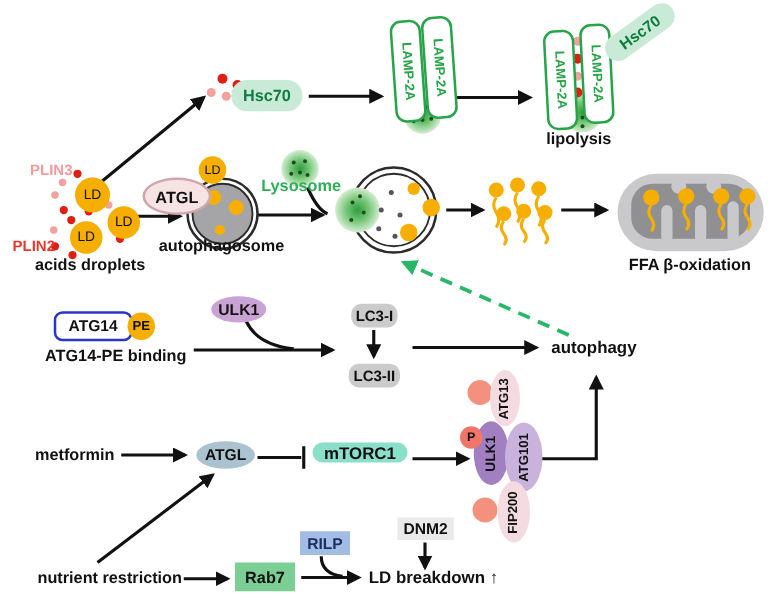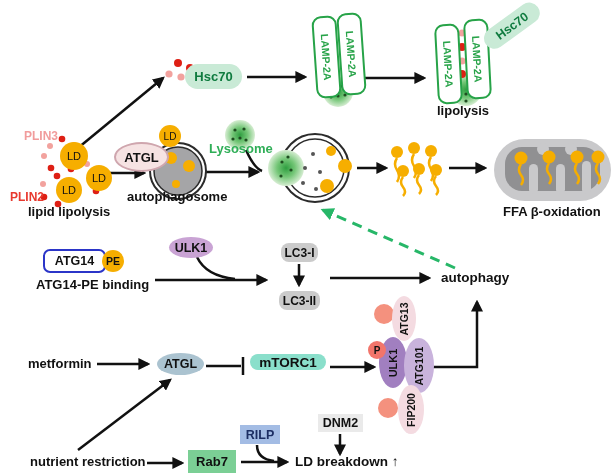--- a/index.html
+++ b/index.html
@@ -202,21 +202,21 @@
 <div class="ld" style="left:48px;top:142px;width:28px;height:28px;font-size:11px">
       <span>LD</span>
     </div>
 <div class="ld" style="left:74px;top:165px;width:26px;height:26px;font-size:11px">
       <span>LD</span>
     </div>
 <div class="ld" style="left:44px;top:177px;width:26px;height:26px;font-size:11px">
       <span>LD</span>
     </div>
 <div class="lbl" style="left:10px;top:191px;font-size:12px;color:var(--plin2)">PLIN2</div>
-<div class="lbl" style="left:28px;top:205px;font-size:13px">lipid lipolysis</div>
+<div class="lbl" style="left:28px;top:205px;font-size:13px">acids droplets</div>
 
 <div class="box" style="left:185px;top:64px;width:57px;height:25px;border-radius:13px;
      background:var(--hsc70Bg);color:var(--hsc70Text);font-size:13px">
       <span>Hsc70</span>
     </div>
 
 <div class="lamp" style="left:314px;top:16px;width:21px;height:78px;transform:rotate(-4deg)">
       <span class="vcw">LAMP-2A</span>
     </div>
 <div class="lamp" style="left:339px;top:13px;width:21px;height:78px;transform:rotate(-4deg)">

